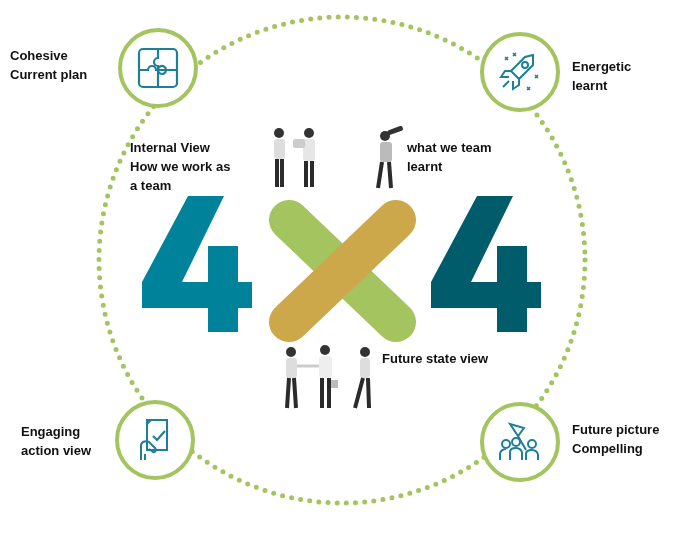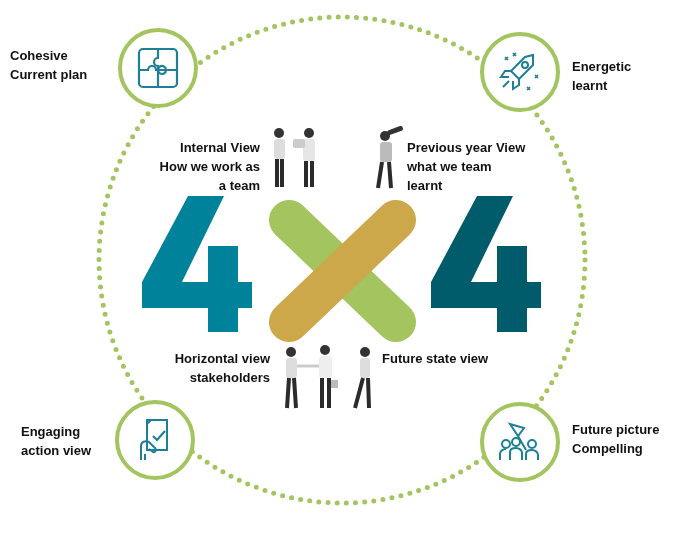--- a/index.html
+++ b/index.html
@@ -3,21 +3,21 @@
 <meta charset="utf-8">
 <style>
   html, body { margin: 0; padding: 0; background: #ffffff; }
   body { width: 694px; height: 533px; position: relative; overflow: hidden;
          font-family: "Liberation Sans", "DejaVu Sans", sans-serif; color: #111; }
   .stage { position: absolute; left: 0; top: 0; width: 694px; height: 533px; padding-left: 32px; }
   svg.bg { position: absolute; left: 0; top: 0; }
   .label { position: absolute; font-size: 13px; line-height: 19px; }
   .label b { font-weight: 700; display: block; }
   .corner { position: absolute; font-size: 13px; font-weight: 700; line-height: 19px; }
-  .right { text-align: right; }
+  .right { }
   .sub { font-weight: 700; display: block; }
   .badge { position: absolute; width: 80px; height: 80px; border-radius: 50%;
            border: 4px solid #a3c45f; box-sizing: border-box; background: #fff; }
   .badge svg { position: absolute; left: 50%; top: 50%; transform: translate(-50%,-50%); }
   .figure { position: absolute; }
   .four { position: absolute; }
 </style>
 </head>
 <body>
 
@@ -92,27 +92,22 @@
     <span style="display:block">Future picture</span>
     <span style="display:block">Compelling</span>
   </div>
 
   <div class="label right" style="left:130px;top:138px;width:130px">
     <b>Internal View</b>
     <span class="sub">How we work as</span>
     <span class="sub">a team</span>
   </div>
   <div class="label" style="left:407px;top:138px;width:150px">
-    <b>Previous year View</b>
     <span class="sub">what we team</span>
     <span class="sub">learnt</span>
-  </div>
-  <div class="label right" style="left:140px;top:349px;width:130px">
-    <b>Horizontal view</b>
-    <span class="sub">stakeholders</span>
   </div>
   <div class="label" style="left:382px;top:349px;width:140px">
     <b>Future state view</b>
   </div>
 
   <svg class="figure" style="left:265px;top:125px" width="60" height="66" viewBox="0 0 60 66">
     <circle cx="14" cy="8" r="5" fill="#333"></circle>
     <rect x="9" y="14" width="11" height="20" rx="3" fill="#ddd"></rect>
     <rect x="10" y="34" width="4" height="28" fill="#2b2b2b"></rect>
       <rect x="15" y="34" width="4" height="28" fill="#2b2b2b"></rect>

